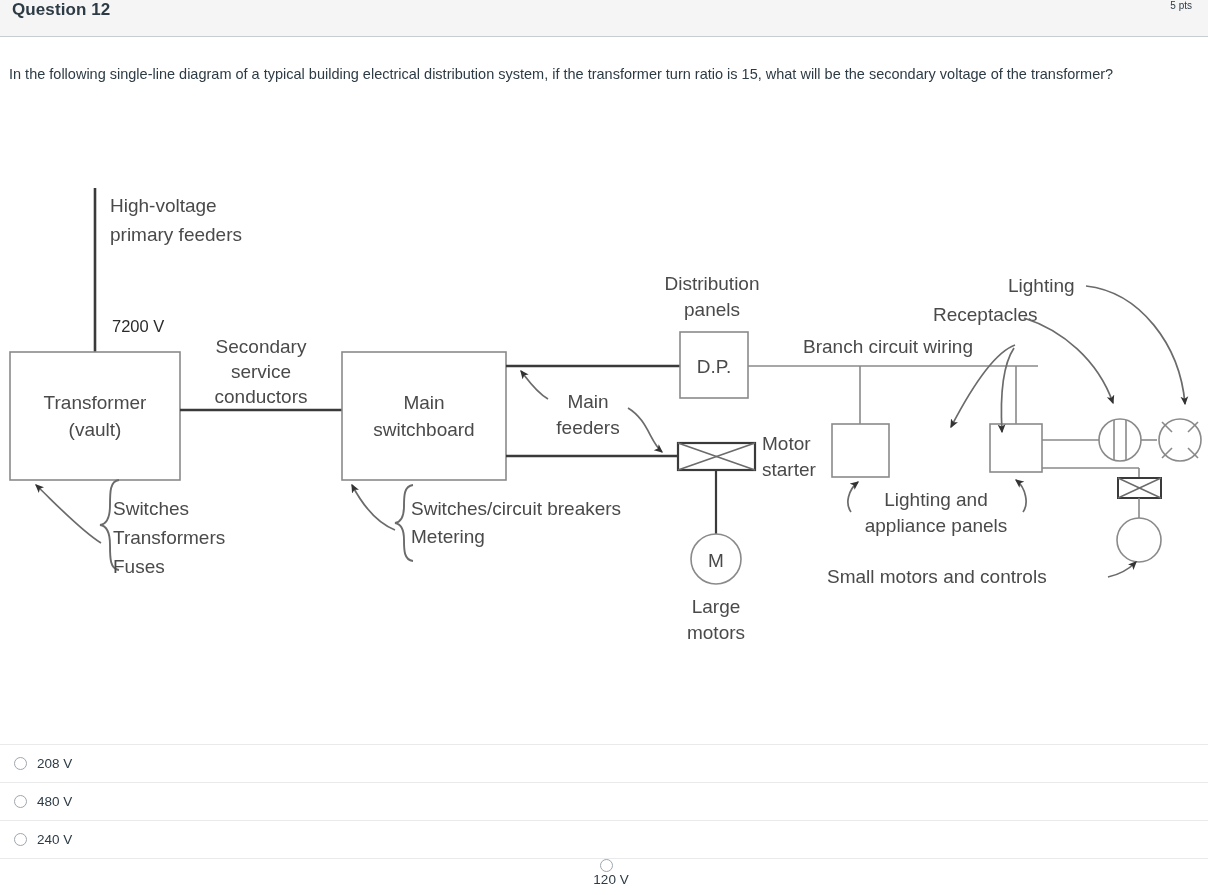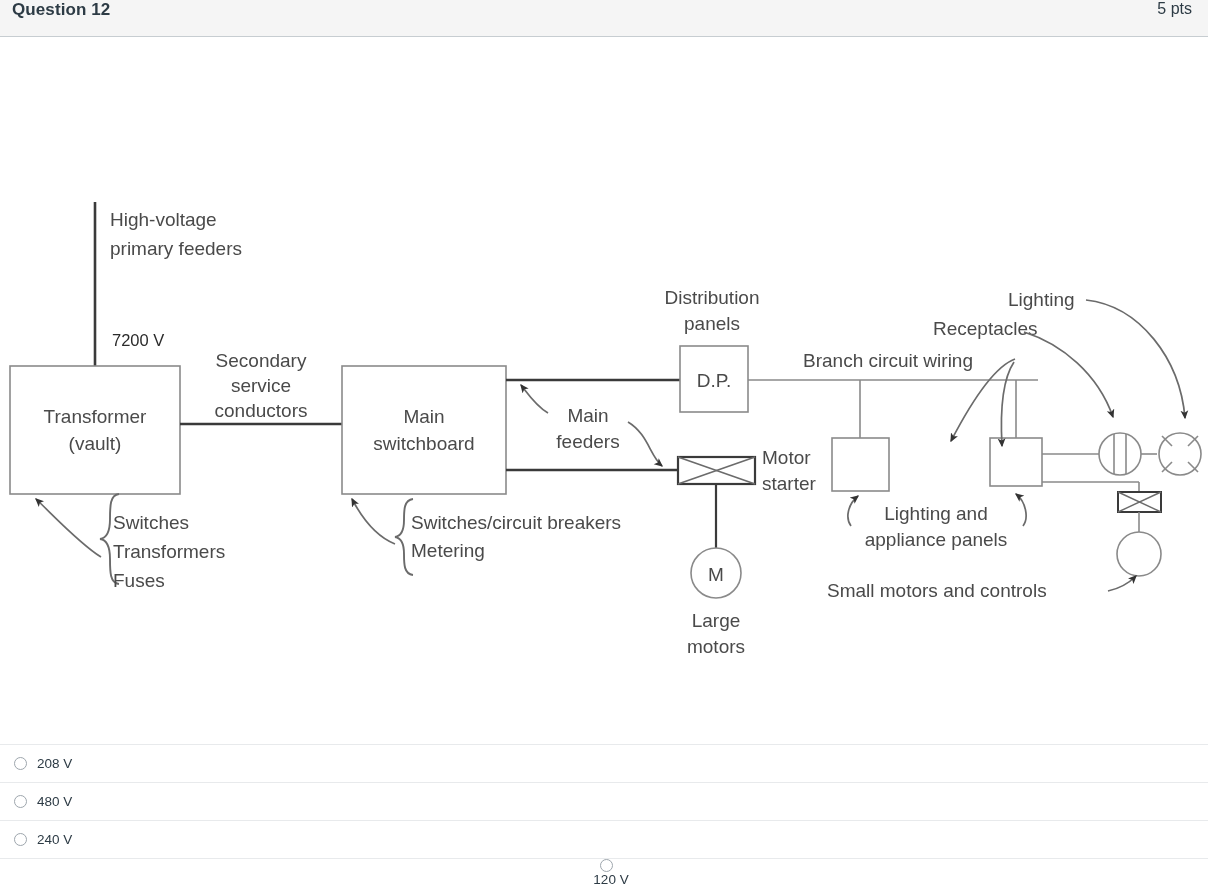--- a/index.html
+++ b/index.html
@@ -30,39 +30,39 @@
     justify-content: space-between;
     padding: 0 16px 0 12px;
   }
   .q-title {
     font-size: 17px;
     font-weight: bold;
     color: #2d3b45;
     letter-spacing: 0.1px;
   }
   .q-points {
-    font-size: 16px;
+    font-size: 10px;
     color: #2d3b45;
     margin-left: 28px;
   }
 
   
   .q-prompt {
     position: absolute;
     left: 9px; top: 62px;
     width: 1160px;
     font-size: 14.5px;
     line-height: 24px;
     color: #2d3b45;
   }
 
   
   .diagram-wrap {
     position: absolute;
-    left: 0; top: 154px;
+    left: 0; top: 140px;
     width: 1208px; height: 580px;
   }
   svg.diagram { display: block; }
 
   
   .answers {
     position: absolute;
     left: 0; top: 744px;
     width: 1208px;
   }
@@ -91,20 +91,21 @@
 </head>
 <body>
 
 <div id="page">
 
   <div class="q-header">
     <span class="q-title">Question 12</span>
     <span class="q-points">5 pts</span>
   </div>
 
+  <div class="q-prompt">In the following single-line diagram of a typical building electrical distribution system, if the transformer turn ratio is 15, what will be the secondary voltage of the transformer?</div>
 
   <div class="diagram-wrap">
     <svg class="diagram" width="1208" height="580" viewBox="0 0 1208 580">
 
       <defs>
         <marker id="arrow" viewBox="0 0 10 10" refX="8.5" refY="5" markerWidth="5.2" markerHeight="5.2" orient="auto-start-reverse">
           <path d="M 0 0.6 L 10 5 L 0 9.4 L 2.4 5 Z" fill="#333333"></path>
         </marker>
       </defs>
 

